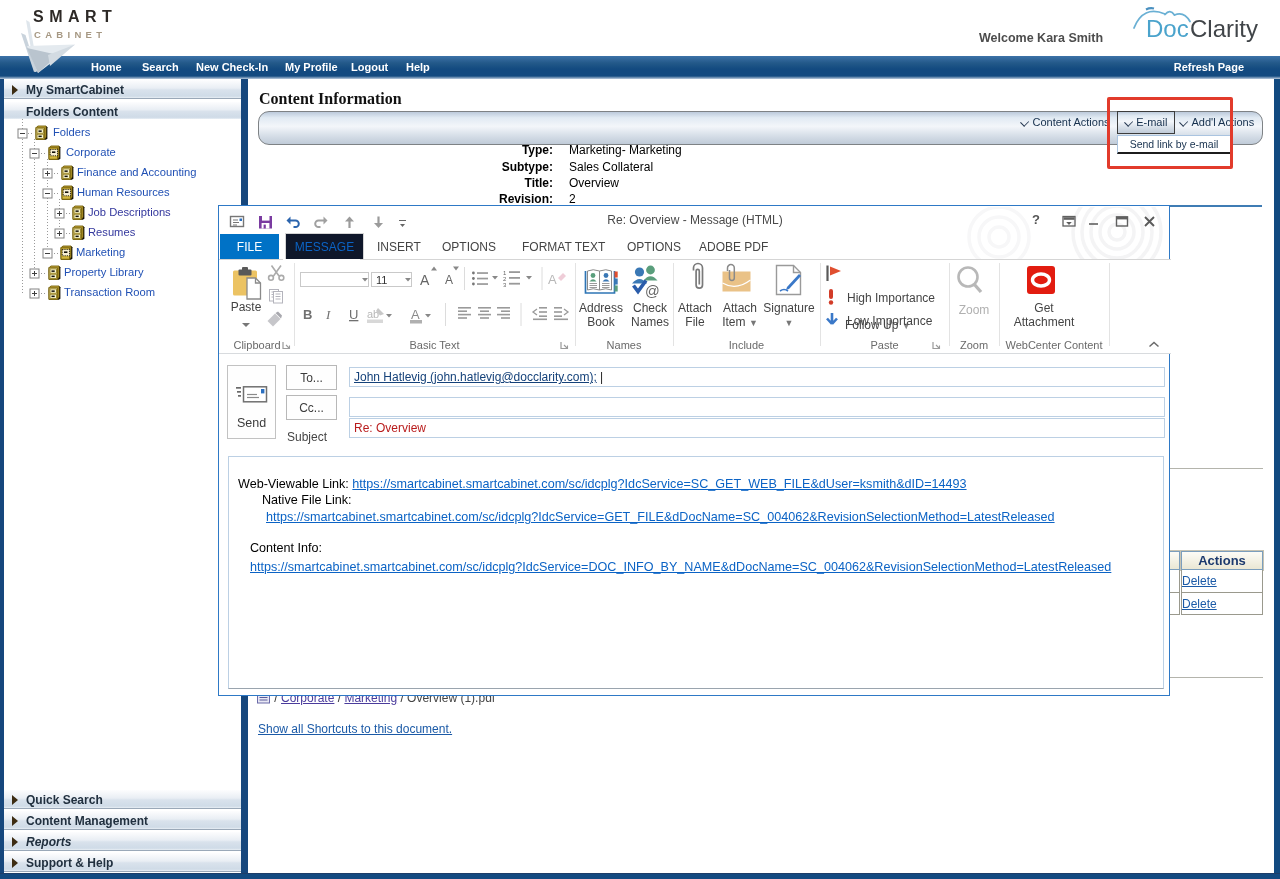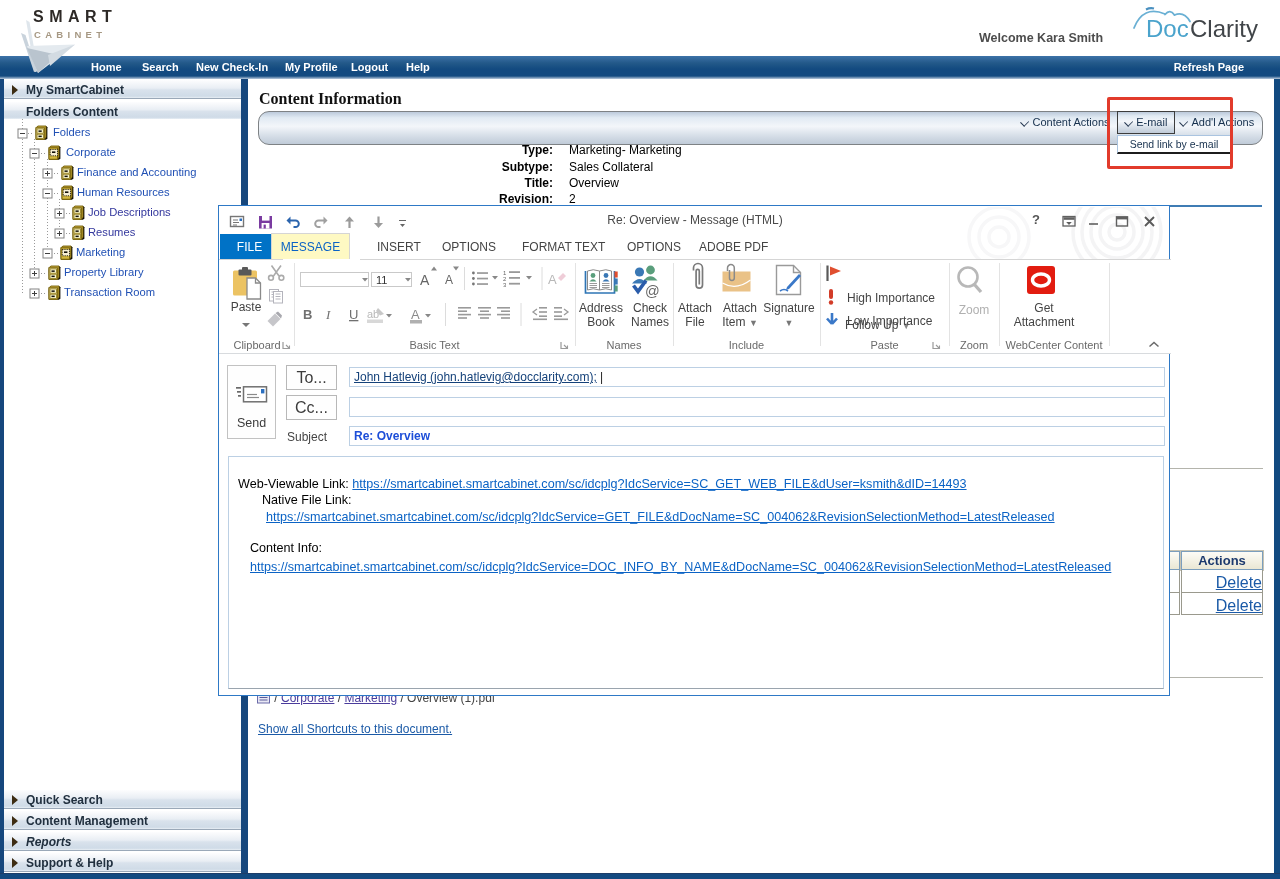--- a/index.html
+++ b/index.html
@@ -66,37 +66,37 @@
   border:3px solid #e23b2b; border-radius:2px; }
 .drow { position:absolute; font-size:12px; color:#000; }
 .dlab { position:absolute; font-weight:bold; text-align:right; width:100px; font-size:12px; color:#000; }
 .hr1 { position:absolute; left:0px; top:126px; width:1014px; height:0; border-top:2px solid #3f7cb4; }
 .hrg { position:absolute; left:10px; width:1005px; height:0; border-top:1px solid #b4b4ac; }
 
 
 #atable { position:absolute; left:920px; top:472px; }
 .ath { position:absolute; top:0; height:19px; background:linear-gradient(#fdfcf6,#eae7d4); border:1px solid #7b9ebd;
   box-shadow:0 0 0 1px #c6c3b3; text-align:center; font-weight:bold; font-size:13px; color:#1c3a6e; padding-top:1px;}
-.atr { position:absolute; border:1px solid #9a998d; border-top:none; text-align:right; font-size:16px; padding-top:4px; background:#fff;}
+.atr { position:absolute; border:1px solid #9a998d; border-top:none; text-align:left; font-size:12px; padding-top:4px; background:#fff;}
 .atr a { color:#1b5aa7; }
 
 
 .bc { position:absolute; left:9px; top:611.5px; font-size:12px; color:#333; }
 .bc a { color:#4a3b9c; }
 .shortcut { position:absolute; left:10px; top:643px; font-size:12px; }
 .shortcut a { color:#1b5aa7; }
 
 
 #olwin { position:absolute; left:218px; top:205px; width:952px; height:491px;
   background:#fff; border:1px solid #2e79c6; }
 .tabt { position:absolute; top:28px; height:26px; line-height:26px; font-size:12px; color:#444; }
 .rsep { position:absolute; top:3px; width:0; height:83px; border-left:1px solid #e3e3e3; }
 .rlab { position:absolute; top:79px; text-align:center; font-size:11px; color:#6a6a6a; }
 .hbtn { position:absolute; width:51px; height:25px; border:1px solid #b8b8b8; background:#fefefe;
-  text-align:center; font-size:16px; color:#3c3c3c; line-height:24px; }
+  text-align:center; font-size:12px; color:#3c3c3c; line-height:24px; }
 .hfield { position:absolute; width:816px; height:20px; border:1px solid #bcd0e4; background:#fff;
   font-size:12px; padding:2px 0 0 4px; white-space:nowrap; overflow:hidden; }
 .btext { position:absolute; font-size:12.6px; color:#000; white-space:nowrap; }
 .blink { color:#0b63c5; }
 .ricl { position:absolute; text-align:center; font-size:12px; color:#444; line-height:14px; }
 .rict { position:absolute; font-size:12px; color:#444; white-space:nowrap; }
 </style>
 </head>
 <body>
 <div id="page">
@@ -341,21 +341,21 @@
       <path d="M7 10 l2.8-3 h-5.6 z" fill="#606060"></path>
       <line x1="27" y1="9" x2="36" y2="9" stroke="#606060" stroke-width="1.6"></line>
       <rect x="54.5" y="1.8" width="11" height="9.2" fill="none" stroke="#606060" stroke-width="1.4"></rect>
       <rect x="54.8" y="2" width="10.4" height="2.4" fill="#606060"></rect>
       <g stroke="#5a5a5a" stroke-width="1.9">
           <path d="M83 2 l9 9 M92 2 l-9 9"></path>
         </g>
     </svg>
 
     <div class="abs" style="left:1px;top:28px;width:59px;height:26px;background:#0072c6;color:#fff;font-size:12px;text-align:center;line-height:26px;">FILE</div>
-    <div class="abs" style="left:52px;top:27px;width:79px;height:27px;background:#fef9c3;border:1px solid #d5d5d5;border-bottom:none;color:#0b63c5;font-size:12px;text-align:center;line-height:26px;">MESSAGE</div>
+    <div class="abs" style="left:66px;top:27px;width:79px;height:27px;background:#0f172a;border:1px solid #d5d5d5;border-bottom:none;color:#0b63c5;font-size:12px;text-align:center;line-height:26px;">MESSAGE</div>
     <div class="tabt" style="left:158px;">INSERT</div>
     <div class="tabt" style="left:223px;">OPTIONS</div>
     <div class="tabt" style="left:303px;">FORMAT TEXT</div>
     <div class="tabt" style="left:408px;">OPTIONS</div>
     <div class="tabt" style="left:480px;">ADOBE PDF</div>
     <div class="abs" style="left:0;top:53px;width:952px;border-top:1px solid #d5d5d5;"></div>
     <div class="abs" style="left:64px;top:53px;width:77px;border-top:1px solid #fff;"></div>
 
     <div id="ribbon" class="abs" style="left:1px;top:54px;width:950px;height:93px;background:#fff;">
       <div class="rsep" style="left:74px;"></div>
@@ -599,21 +599,21 @@
         <line x1="11" y1="8.5" x2="21" y2="8.5" stroke="#8a8a8a" stroke-width="1.2"></line>
         <line x1="11" y1="11.5" x2="23" y2="11.5" stroke="#8a8a8a" stroke-width="1.2"></line>
       </svg>
       <div class="abs" style="left:0;top:50px;width:47px;text-align:center;font-size:12.5px;color:#3c3c3c;">Send</div>
     </div>
     <div class="hbtn" style="left:67px;top:159px;">To...</div>
     <div class="hbtn" style="left:67px;top:189px;">Cc...</div>
     <div class="abs" style="left:68px;top:224px;font-size:12px;color:#444;">Subject</div>
     <div class="hfield" style="left:130px;top:161px;"><span style="text-decoration:underline;color:#15427a;">John Hatlevig (john.hatlevig@docclarity.com);</span><span style="color:#222"> |</span></div>
     <div class="hfield" style="left:130px;top:191px;"></div>
-    <div class="hfield" style="left:130px;top:220px;color:#1d4ed8;font-weight:bold;">Re: Overview</div>
+    <div class="hfield" style="left:130px;top:212px;color:#b91c1c;">Re: Overview</div>
 
     <div class="abs" style="left:9px;top:250px;width:936px;height:233px;border:1px solid #bcd0e4;border-bottom-color:#9aa4ae;background:#fff;"></div>
     <div class="btext" style="left:19px;top:271px;">Web-Viewable Link: <a href="#" class="blink">https://smartcabinet.smartcabinet.com/sc/idcplg?IdcService=SC_GET_WEB_FILE&amp;dUser=ksmith&amp;dID=14493</a></div>
     <div class="btext" style="left:43px;top:287px;">Native File Link:</div>
     <div class="btext" style="left:47px;top:304px;text-align:center;"><a href="#" class="blink">https://smartcabinet.smartcabinet.com/sc/idcplg?IdcService=GET_FILE&amp;dDocName=SC_004062&amp;RevisionSelectionMethod=LatestReleased</a></div>
     <div class="btext" style="left:31px;top:335px;">Content Info:</div>
     <div class="btext" style="left:31px;top:354px;"><a href="#" class="blink">https://smartcabinet.smartcabinet.com/sc/idcplg?IdcService=DOC_INFO_BY_NAME&amp;dDocName=SC_004062&amp;RevisionSelectionMethod=LatestReleased</a></div>
   </div>
 </div>
 

